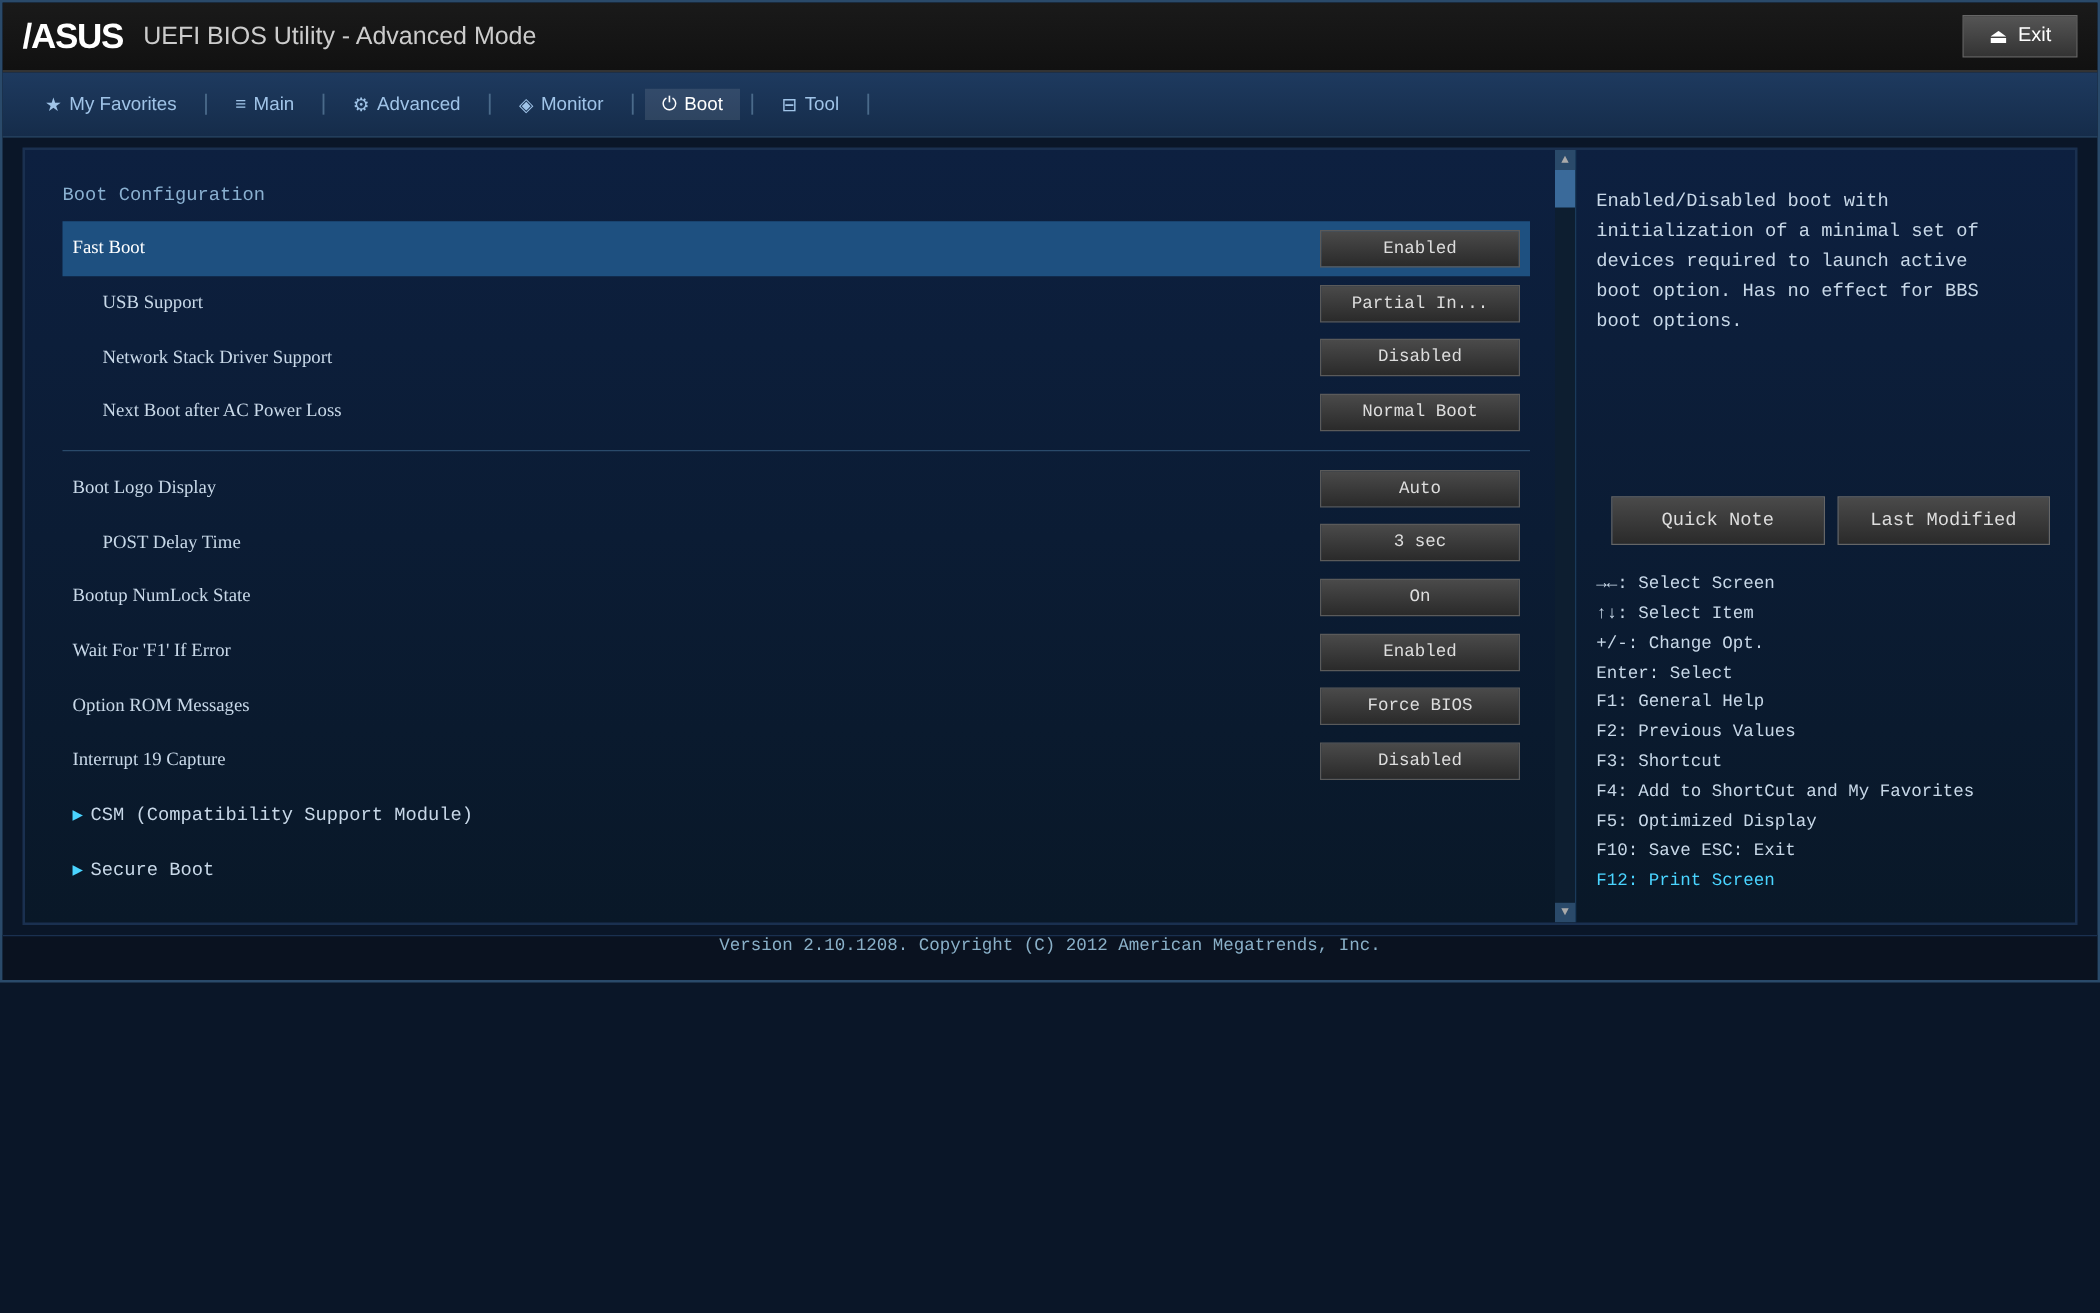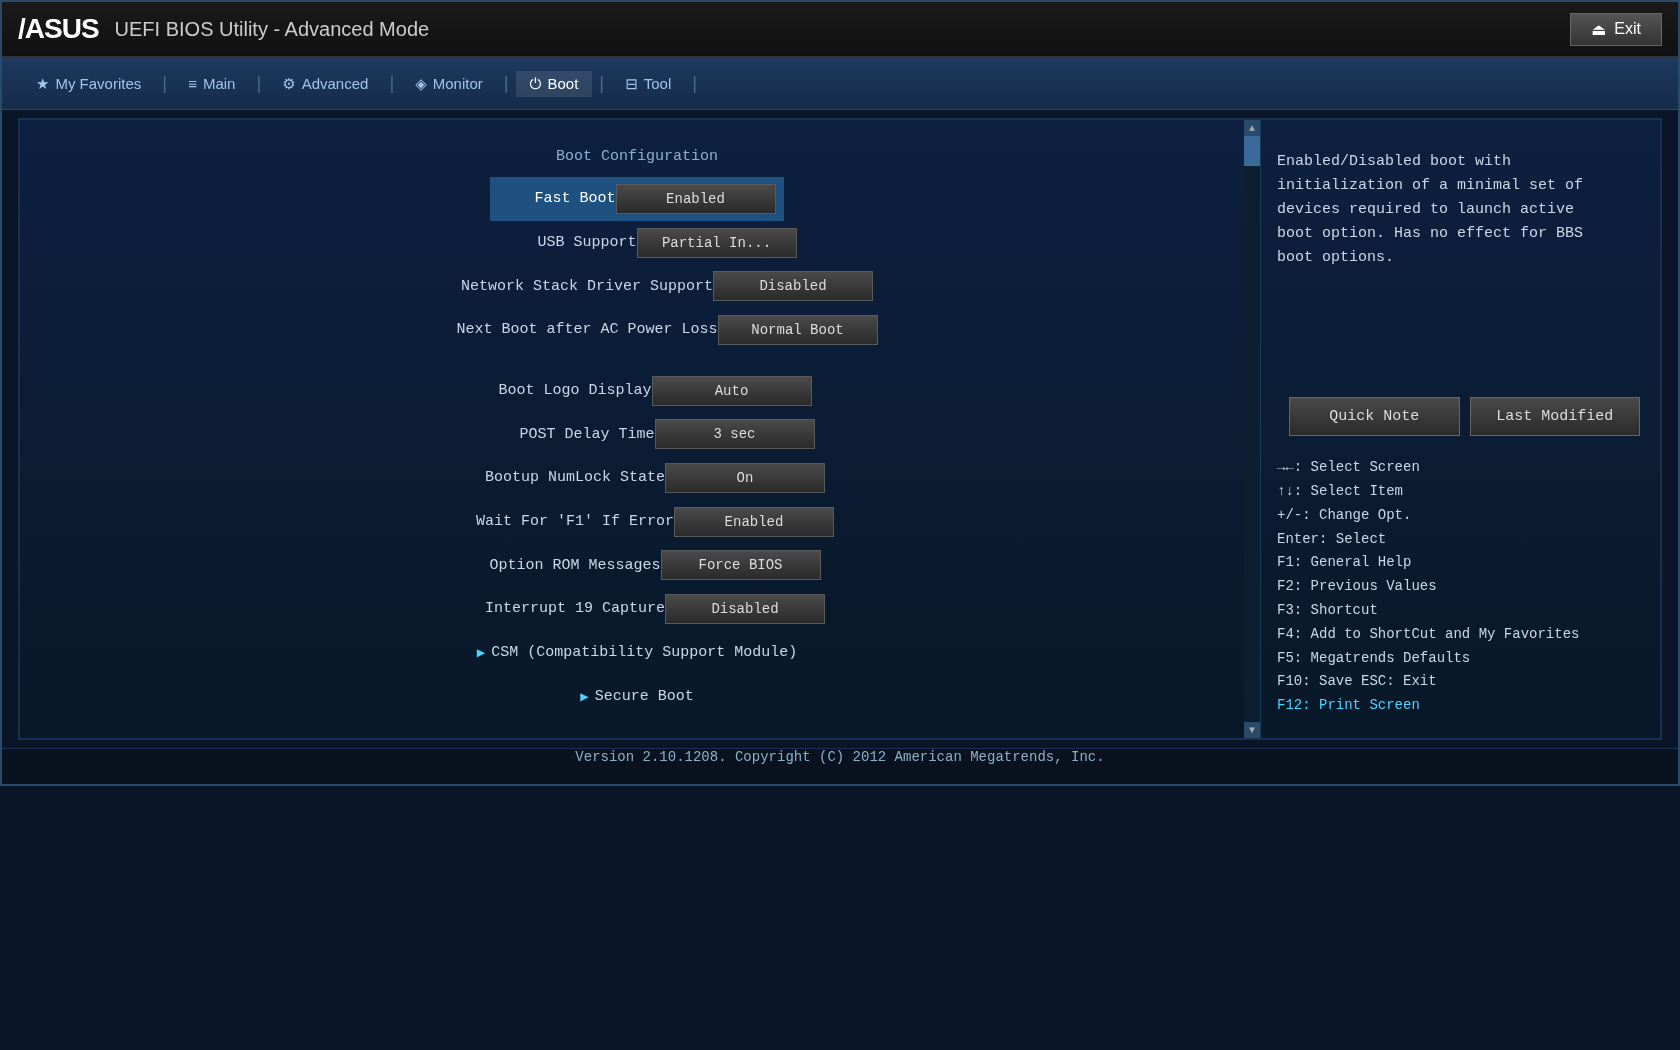--- a/index.html
+++ b/index.html
@@ -165,22 +165,21 @@
     .setting-row.selected {
       background: #1e5080;
     }
     .setting-row.indented .setting-label {
       padding-left: 24px;
     }
     .setting-label {
       flex: 1;
       color: #c8d8e8;
       font-size: 15px;
-      font-family: Liberation Mono, monospace;
-      margin-left: 36px;
+      font-family: Liberation Serif, serif;
     }
     .setting-row.selected .setting-label {
       color: #ffffff;
     }
 
     .value-btn {
       background: linear-gradient(180deg, #4a4a4a 0%, #2a2a2a 100%);
       border: 1px solid #5a5a5a;
       color: #ddd;
       font-size: 14px;
@@ -242,21 +241,20 @@
       border: 2px solid #1a3050;
       margin: 8px 16px;
       overflow: hidden;
     }
 
     #inner-left {
       flex: 1;
       padding: 20px 20px 20px 30px;
       display: flex;
       flex-direction: column;
-      align-items: center;
     }
 
     #inner-divider {
       width: 16px;
       background: #091828;
       display: flex;
       flex-direction: column;
       align-items: center;
     }
 
@@ -396,21 +394,21 @@
 
       <div id="shortcuts">
         <div><span>→←: Select Screen</span></div>
         <div>↑↓: Select Item</div>
         <div>+/-: Change Opt.</div>
         <div>Enter: Select</div>
         <div>F1: General Help</div>
         <div>F2: Previous Values</div>
         <div>F3: Shortcut</div>
         <div>F4: Add to ShortCut and My Favorites</div>
-        <div>F5: Megatrends Defaults</div>
+        <div>F5: Optimized Display</div>
         <div>F10: Save  ESC: Exit</div>
         <div style="color:#4ad4ff;">F12: Print Screen</div>
       </div>
     </div>
   </div>
 
   <div id="statusbar">
     <span>Version 2.10.1208. Copyright (C) 2012 American Megatrends, Inc.</span>
   </div>
 </div>

